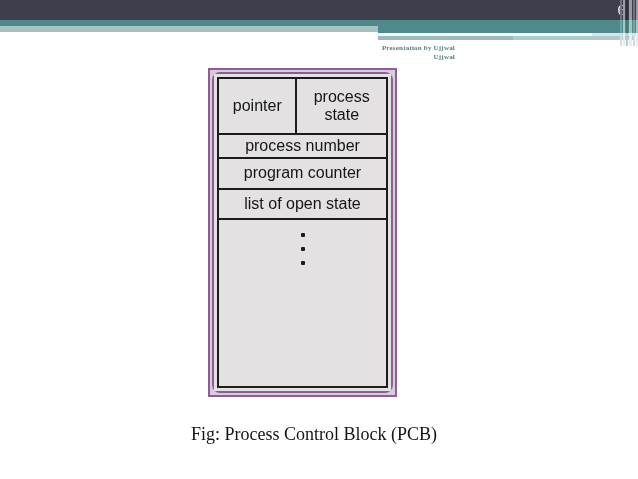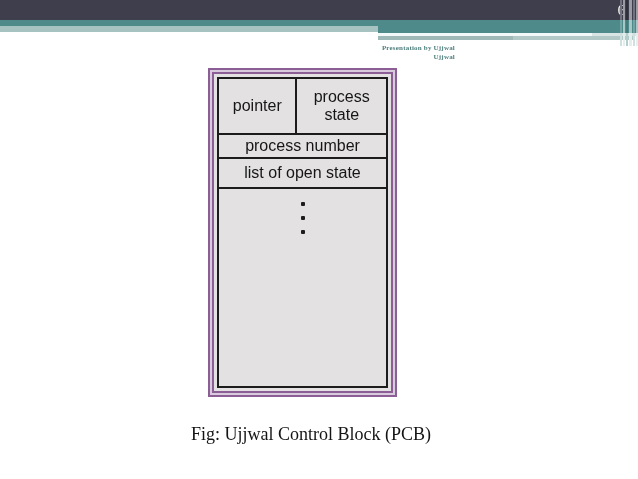--- a/index.html
+++ b/index.html
@@ -41,21 +41,21 @@
     color:#4F7F7E; letter-spacing:0.2px;
   }
   .credit span { display:block;font-weight:bold; }
 
   
   .pcb-frame {
     position:absolute; left:208px; top:68px; width:189px; height:329px;
     background:#8C5E96; padding:2px; box-sizing:border-box;
   }
   .pcb-frame-gap   { width:100%; height:100%; background:#D9CBDD; padding:2px; box-sizing:border-box; }
-  .pcb-frame-inner { width:100%; height:100%; background:#8C5E96; padding:2px; box-sizing:border-box; }
+  .pcb-frame-inner { width:100%; height:100%; background:#8C5E96; padding:2px; box-sizing:border-box;border-radius:8px; }
   .pcb-body        { width:100%; height:100%; background:#E3E1E2; padding:3px; box-sizing:border-box; }
   .pcb-table {
     width:100%; height:100%; box-sizing:border-box;
     border:2px solid #1C1C1C; background:#E3E1E2;
     display:flex; flex-direction:column;
   }
   .pcb-row {
     display:flex; align-items:center; justify-content:center;
     font-size:16px; color:#161616; box-sizing:border-box;
     border-bottom:2px solid #1C1C1C; text-align:center; line-height:1.15;
@@ -122,29 +122,30 @@
       <div class="pcb-frame-inner">
         <div class="pcb-body">
           <div class="pcb-table">
 
             <div class="pcb-row r1">
               <div class="cell-left">pointer</div>
               <div class="cell-right">process state</div>
             </div>
 
             <div class="pcb-row r2">process number</div>
+            <div class="pcb-row r3">program counter</div>
             <div class="pcb-row r6">list of open state</div>
 
             <div class="pcb-row r7">
               <div class="dot"></div>
               <div class="dot"></div>
               <div class="dot"></div>
             </div>
 
           </div>
         </div>
       </div>
     </div>
   </div>
 
-  <div class="caption">Fig: Ujjwal Control Block (PCB)</div>
+  <div class="caption">Fig: Process Control Block (PCB)</div>
 
 </div>
 
 </body></html>

